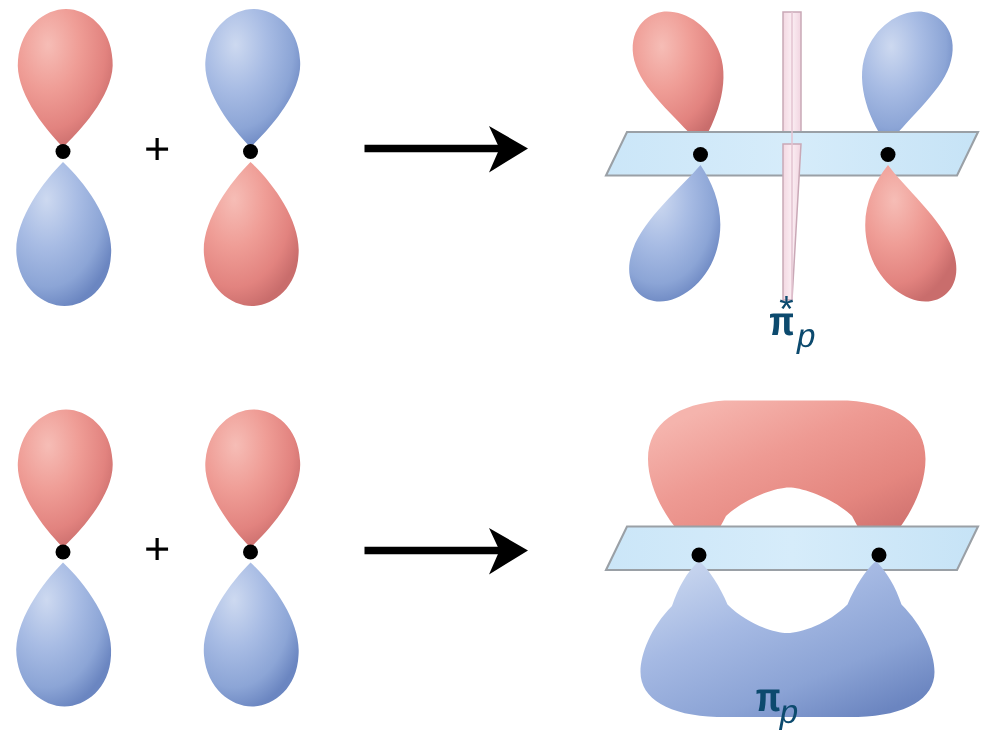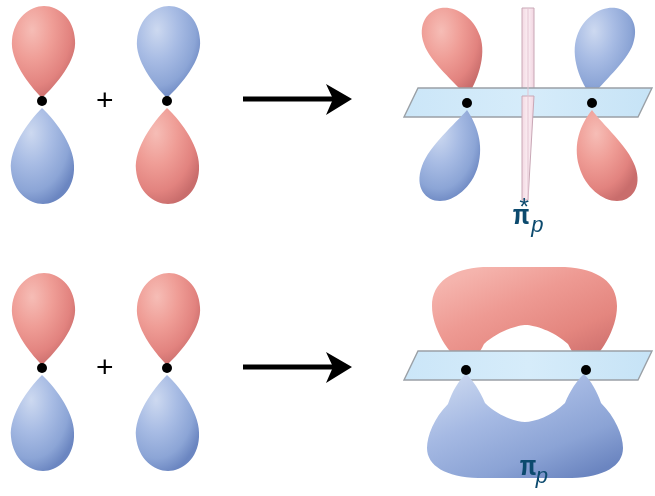--- a/index.html
+++ b/index.html
@@ -223,18 +223,18 @@
                  C 516 172 498 166 485 153
                  C 480 141 473 130 466 124 Z" fill="url(#blueMergeGrad)"></path>
 
         <circle cx="466" cy="120" r="5" fill="#000000"></circle>
         <circle cx="586" cy="120" r="5" fill="#000000"></circle>
       </g>
     </svg>
 
     <div class="plus-sign" style="left:96px; top:102px;">+</div>
 
-    <div class="orbital-label" style="left:520px; top:205px;">
+    <div class="orbital-label" style="left:504px; top:205px;">
       <span class="pi">π</span><span class="sub">p</span>
     </div>
   </div>
 
 </div>
 
 </body></html>

